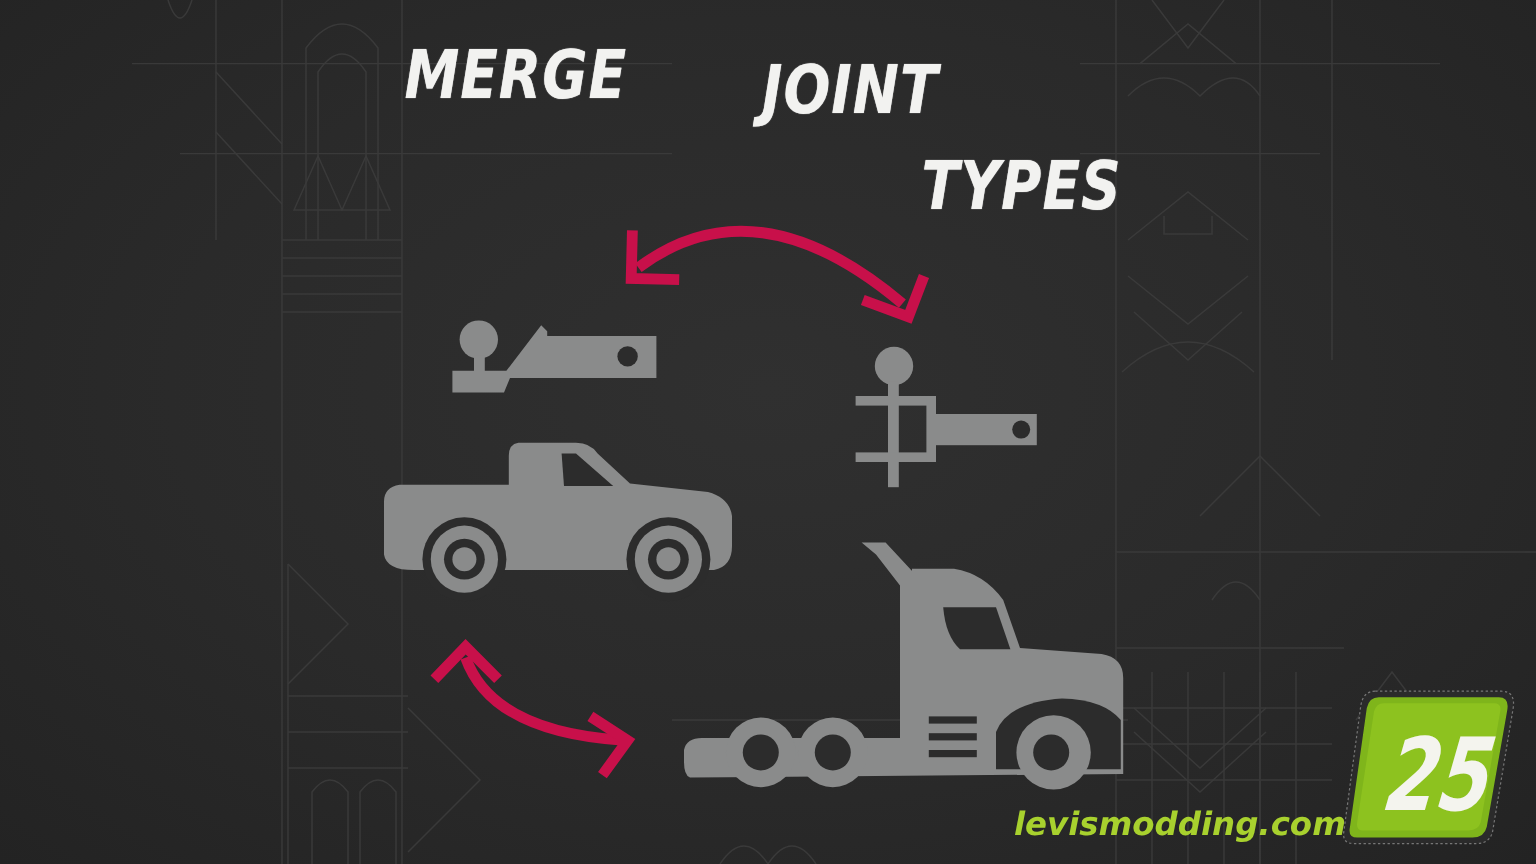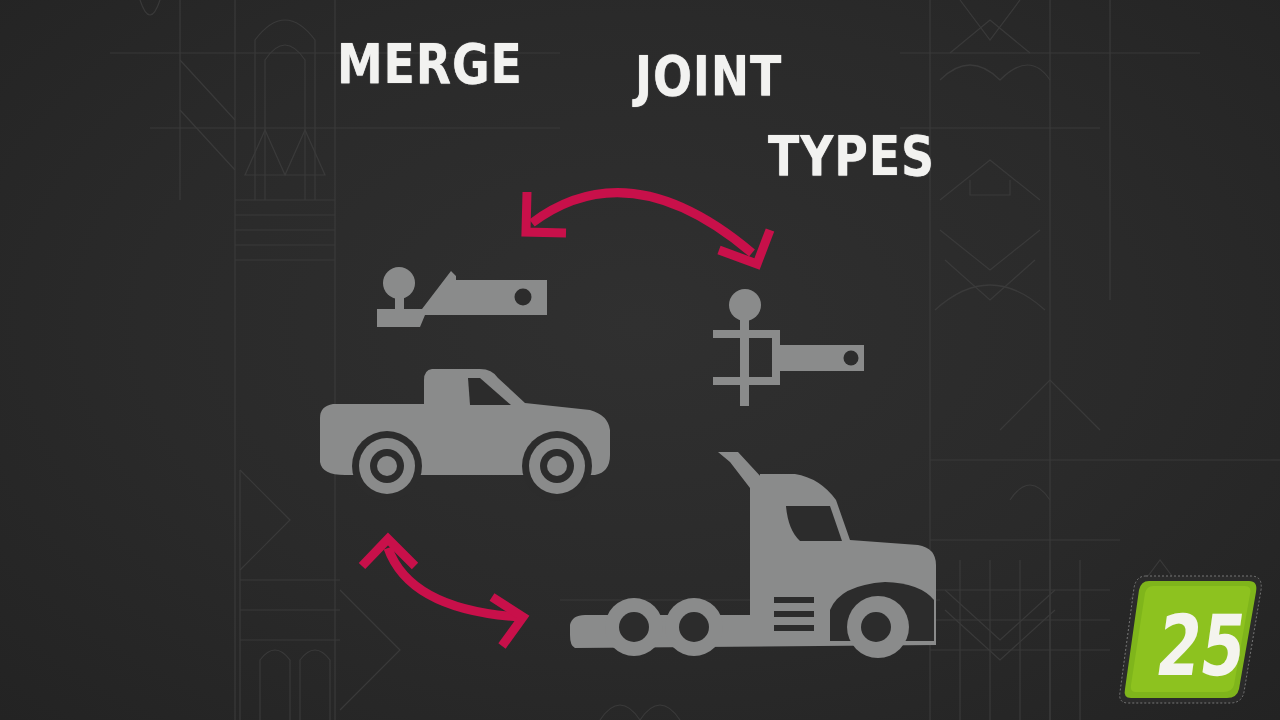--- a/index.html
+++ b/index.html
@@ -10,20 +10,21 @@
       overflow: hidden;
       background: #2a2a2a;
     }
     .stage {
       position: relative;
       width: 1280px;
       height: 720px;
       background:
         radial-gradient(ellipse at 50% 45%, #303030 0%, #2a2a2a 55%, #232323 100%);
       overflow: hidden;
+      font-style: italic;
     }
     .bg-pattern {
       position: absolute;
       left: 0; top: 0;
       width: 1280px; height: 720px;
       pointer-events: none;
     }
     .title-word {
       position: absolute;
       font-family: "DejaVu Sans", sans-serif;
@@ -248,20 +249,21 @@
 
       <circle cx="634" cy="627" r="29" fill="#8a8b8b"></circle>
       <circle cx="694" cy="627" r="29" fill="#8a8b8b"></circle>
       <circle cx="878" cy="627" r="31" fill="#8a8b8b"></circle>
       <circle cx="634" cy="627" r="15" fill="#2c2c2c"></circle>
       <circle cx="694" cy="627" r="15" fill="#2c2c2c"></circle>
       <circle cx="876" cy="627" r="15" fill="#2c2c2c"></circle>
     </g>
   </svg>
 
+  <div class="site-url">levismodding.com</div>
 
   <svg class="logo" viewBox="0 0 145 135">
     <path d="M28 4 L133 4 Q145 4 143 18 L126 120 Q124 131 112 131 L10 131 Q0 131 2 120 L16 16 Q18 4 28 4 Z" fill="#2b2b2b" stroke="#777" stroke-width="1" stroke-dasharray="2 2"></path>
     <path d="M31 9 L131 9 Q140 9 138 20 L121 117 Q119 126 109 126 L13 126 Q5 126 7 117 L21 18 Q23 9 31 9 Z" fill="#7fb51b"></path>
     <path d="M35 14 L127 14 Q134 14 132 22 L116 113 Q114 120 106 120 L17 120 Q12 120 13 113 L27 21 Q29 14 35 14 Z" fill="#8dc21f"></path>
     <text class="logo-text" x="72" y="103" text-anchor="middle" font-size="84" fill="#f4f4ee" transform="skewX(-8) translate(12,0) scale(0.75,1)" transform-origin="72 70">25</text>
   </svg>
 
 </div>
 

